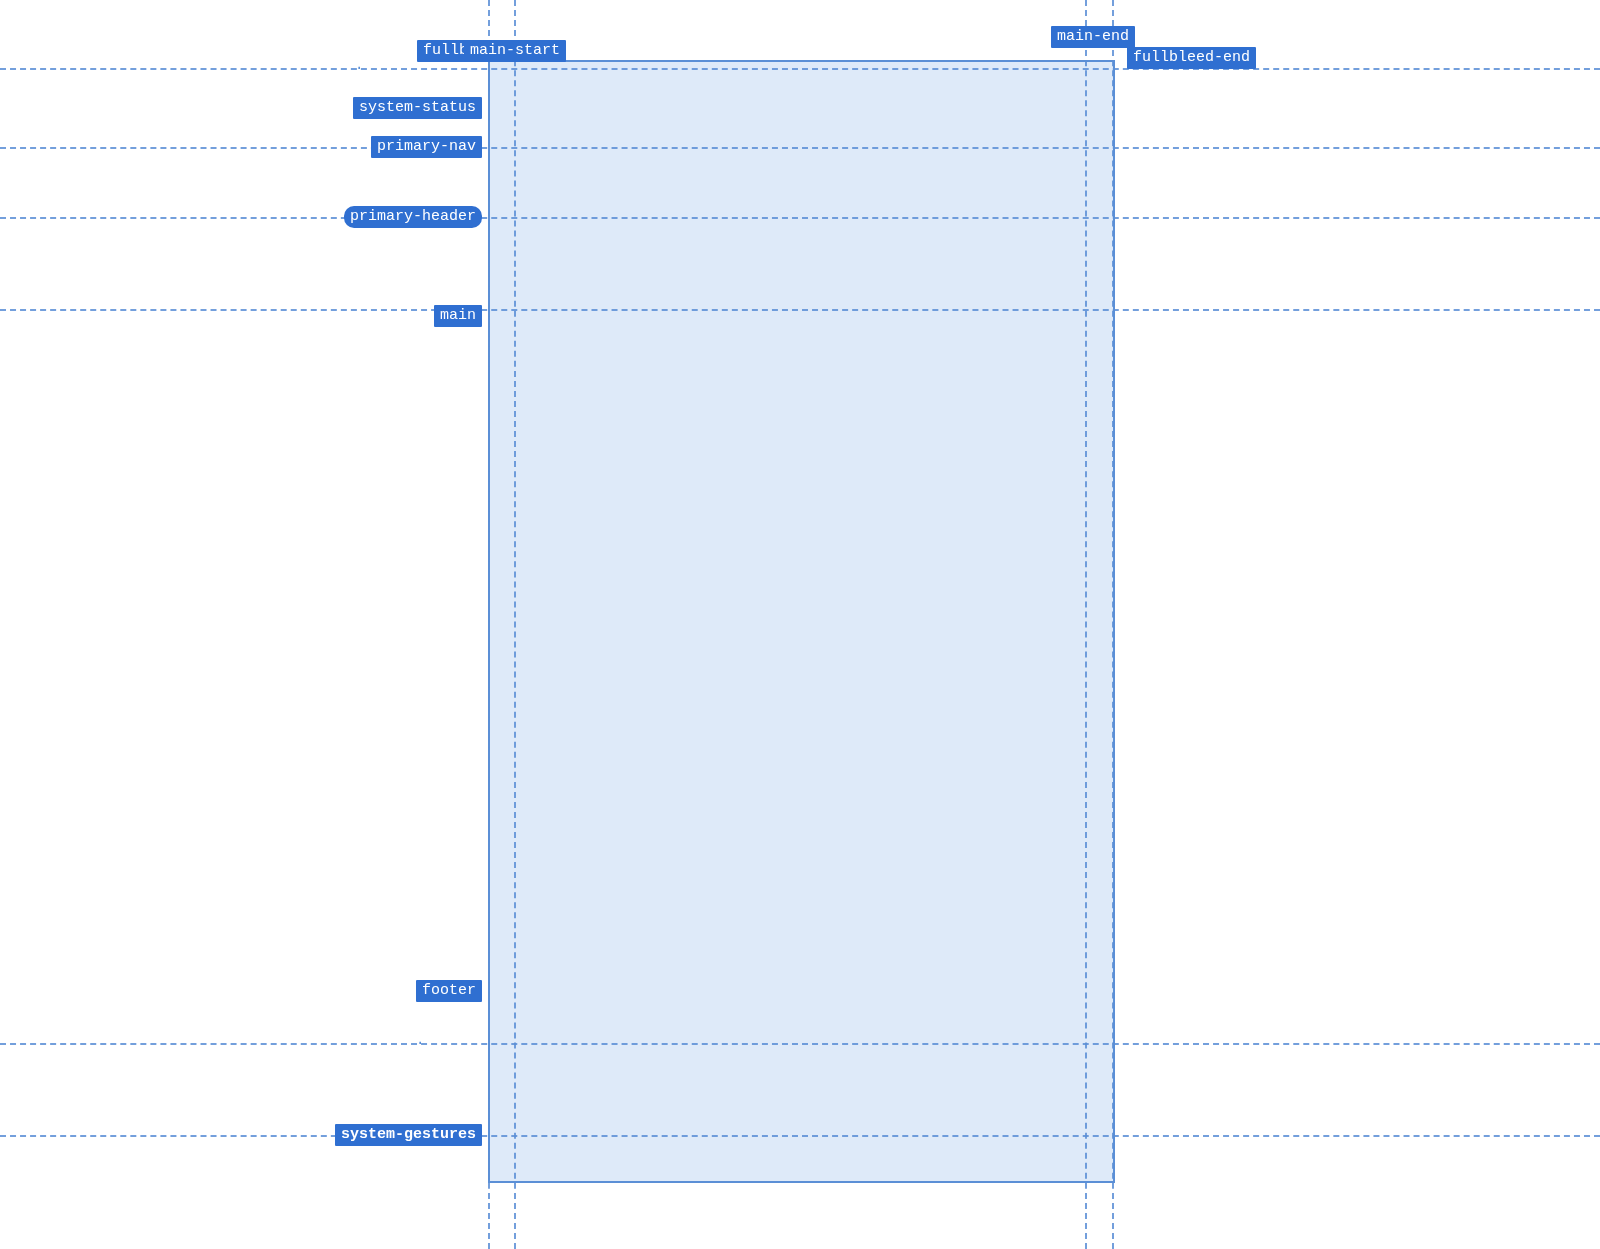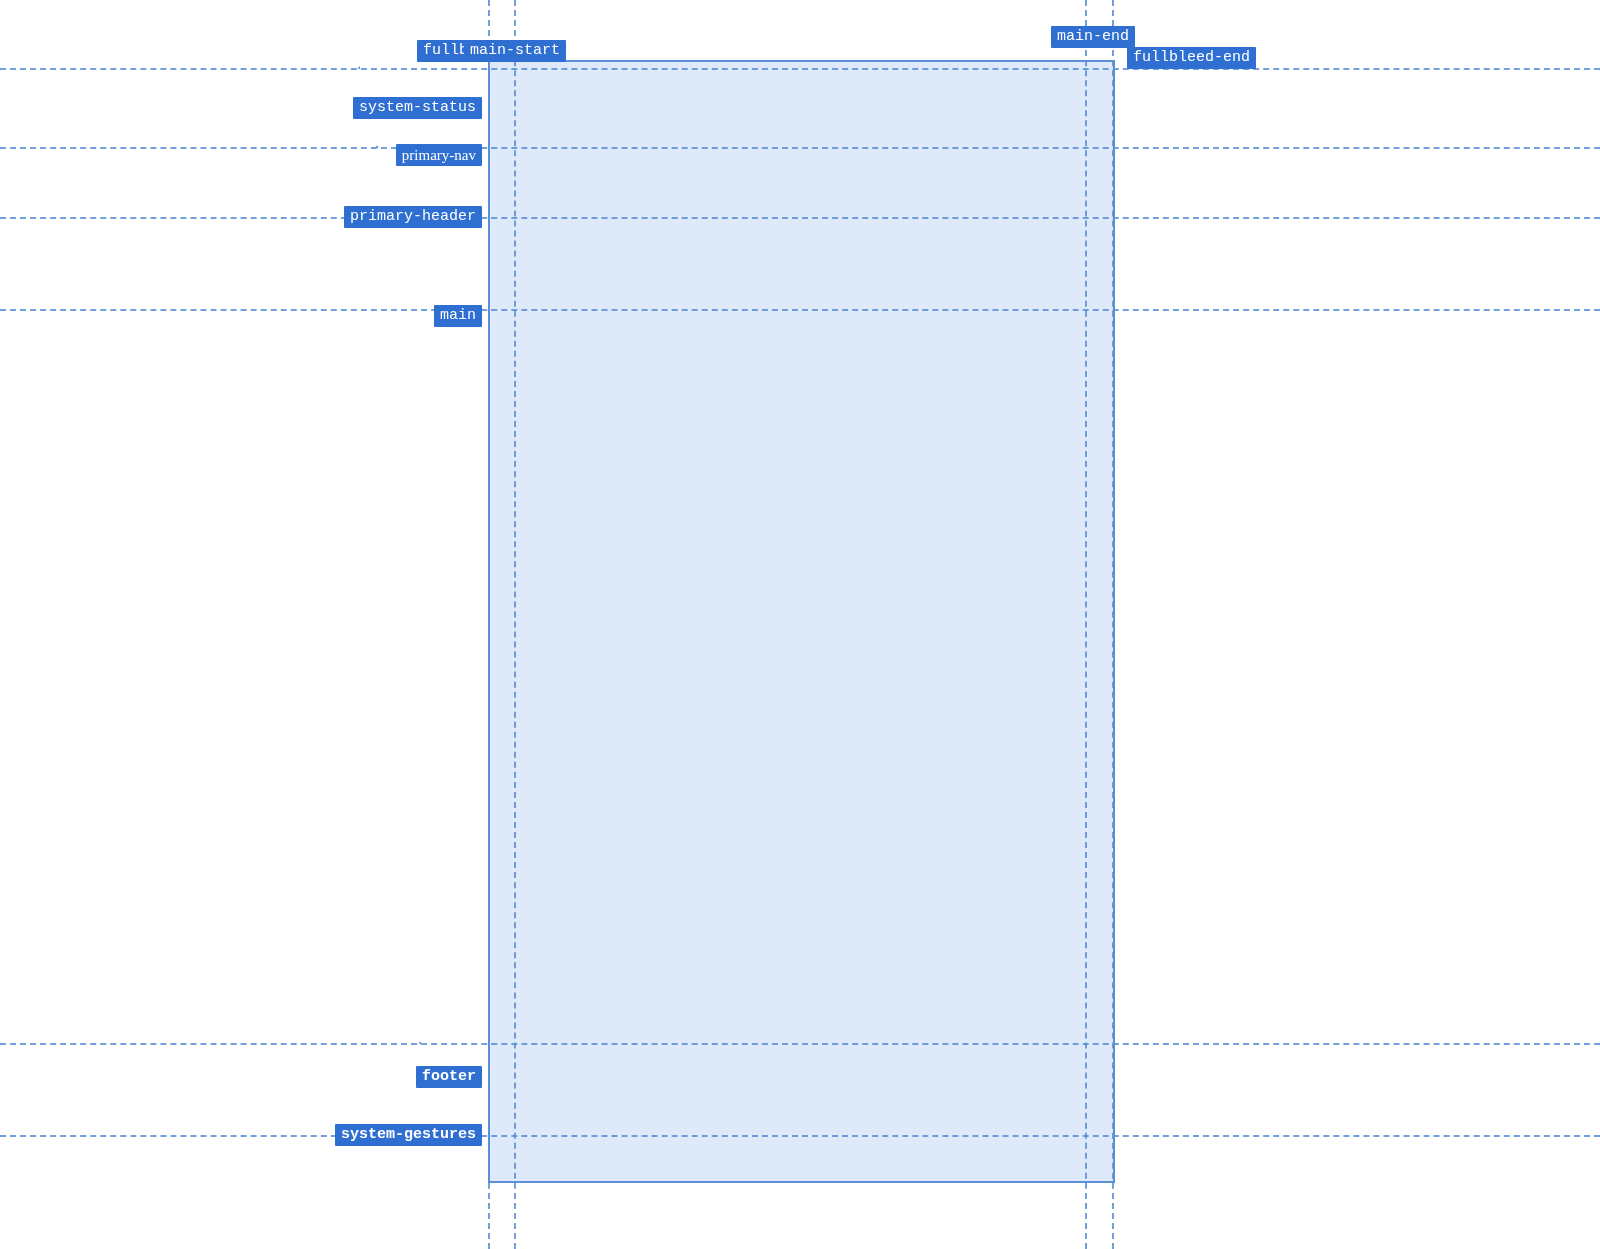--- a/index.html
+++ b/index.html
@@ -78,32 +78,32 @@
   <span class="label" style="left:417px; top:51px;">fullbleed</span>
   <span class="label" style="left:464px; top:51px;text-align:right;">main-start</span>
   <span class="label" style="left:1051px; top:37px;">main-end</span>
   <span class="label" style="left:1127px; top:58px;">fullbleed-end</span>
 
   <span class="tick" style="left:355px; top:68px;">·</span>
   <span class="label" style="right:1118px; top:68px;margin-top:40px;">system-status</span>
   <span class="tick tick-right" style="left:485px; top:68px;">·</span>
 
   <span class="tick" style="left:373px; top:147px;">·</span>
-  <span class="label" style="right:1118px; top:155px;font-family:Liberation Serif, serif;">primary-nav</span>
+  <span class="label" style="right:1118px; top:147px;">primary-nav</span>
   <span class="tick tick-right" style="left:485px; top:147px;">·</span>
 
   <span class="tick" style="left:347px; top:217px;">·</span>
-  <span class="label" style="right:1118px; top:217px;">primary-header</span>
+  <span class="label" style="right:1118px; top:217px;border-radius:10px;">primary-header</span>
   <span class="tick tick-right" style="left:485px; top:217px;">·</span>
 
   <span class="tick" style="left:434px; top:309px;">·</span>
   <span class="label" style="right:1118px; top:316px;">main</span>
   <span class="tick tick-right" style="left:485px; top:309px;">·</span>
 
   <span class="tick" style="left:416px; top:1043px;">·</span>
-  <span class="label" style="right:1118px; top:1077px;font-weight:bold;">footer</span>
+  <span class="label" style="right:1118px; top:991px;">footer</span>
   <span class="tick tick-right" style="left:485px; top:1043px;">·</span>
 
   <span class="tick" style="left:339px; top:1135px;">·</span>
   <span class="label" style="right:1118px; top:1135px;font-weight:bold;">system-gestures</span>
   <span class="tick tick-right" style="left:485px; top:1135px;">·</span>
 
 </div>
 
 </body></html>

